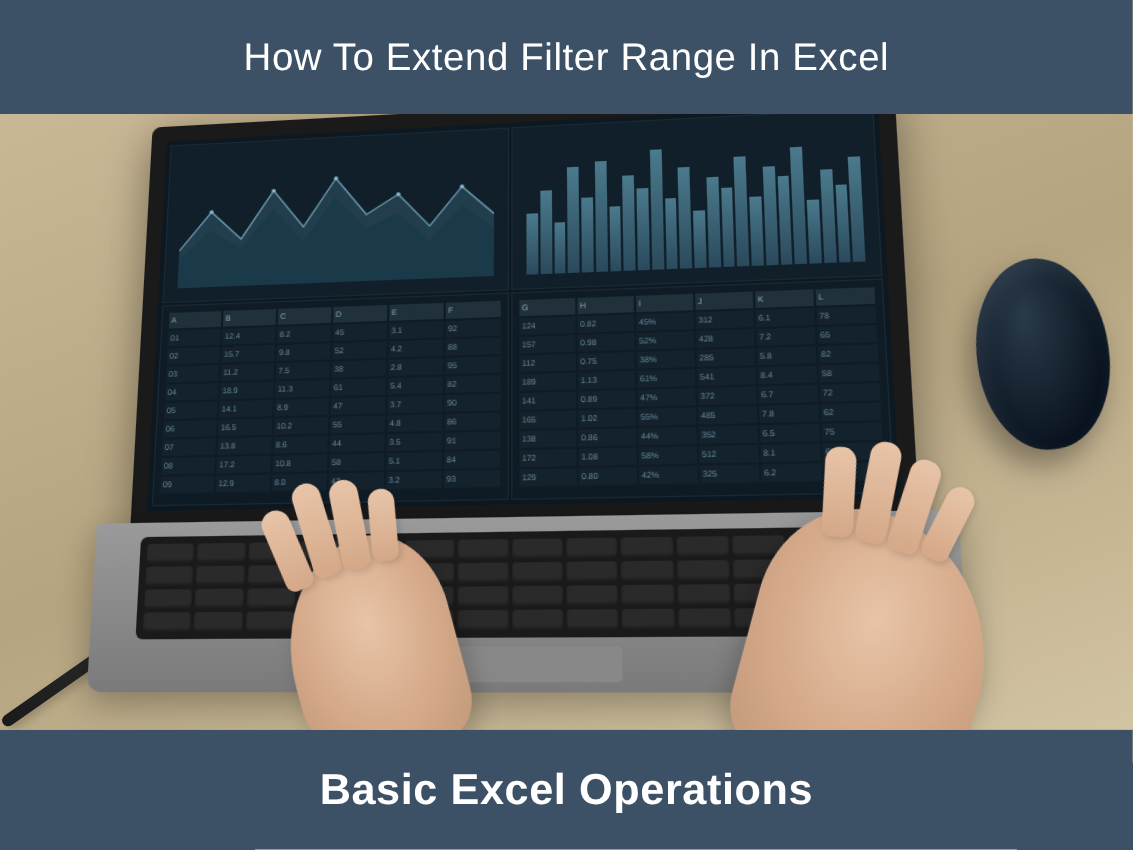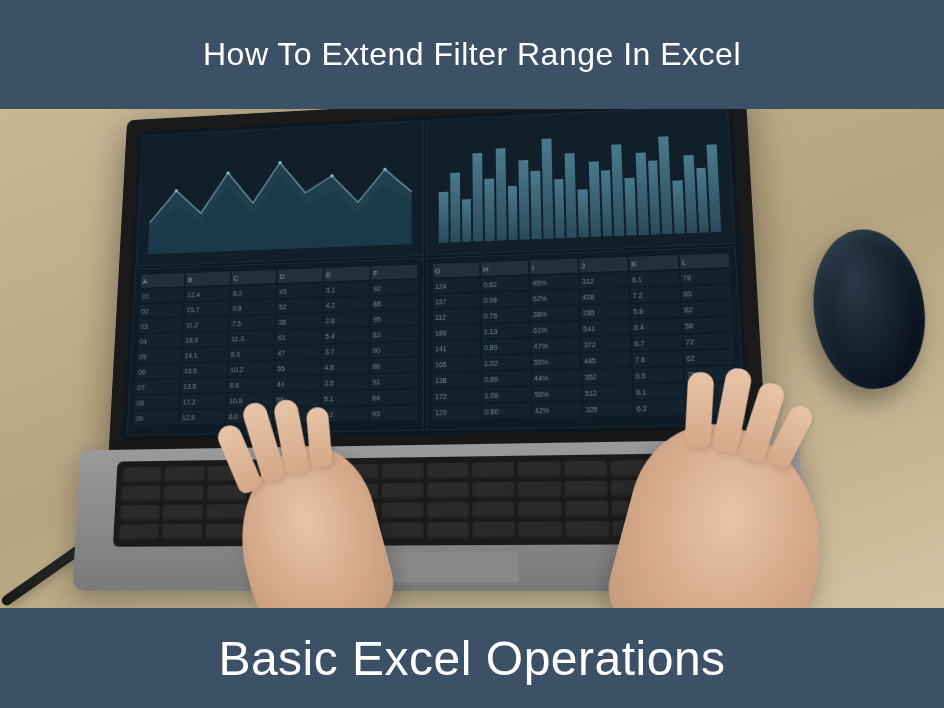--- a/index.html
+++ b/index.html
@@ -11,21 +11,21 @@
       width: 944px;
       height: 708px;
       font-family: 'Segoe UI', Arial, sans-serif;
       display: flex;
       flex-direction: column;
       background: #c8b89a;
       overflow: hidden;
     }
     .header-bar {
       background: #3d5166;
-      height: 109px;
+      height: 95px;
       display: flex;
       align-items: center;
       justify-content: center;
       flex-shrink: 0;
     }
     .header-text {
       color: #ffffff;
       font-size: 32px;
       font-weight: 400;
       letter-spacing: 0.5px;
@@ -33,22 +33,22 @@
     .footer-bar {
       background: #3d5166;
       height: 100px;
       display: flex;
       align-items: center;
       justify-content: center;
       flex-shrink: 0;
     }
     .footer-text {
       color: #ffffff;
-      font-size: 48px;
-      font-weight: 400;
+      font-size: 36px;
+      font-weight: 700;
       letter-spacing: 0.5px;
     }
     .photo-area {
       flex: 1;
       position: relative;
       background: linear-gradient(135deg, #b8a786 0%, #d4c5a8 100%);
       overflow: hidden;
     }
     .desk-surface {
       position: absolute;

